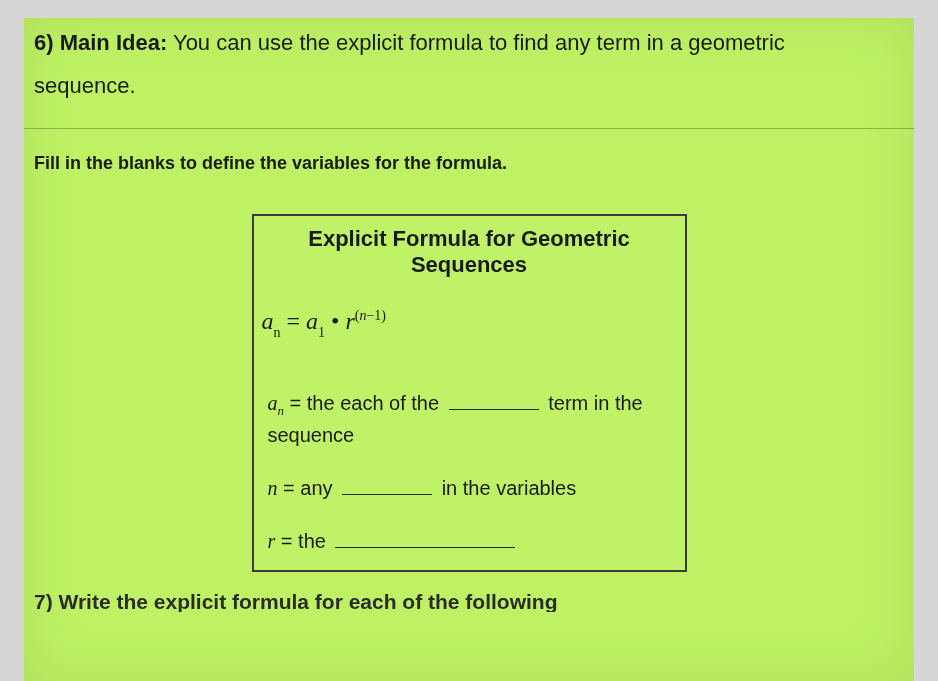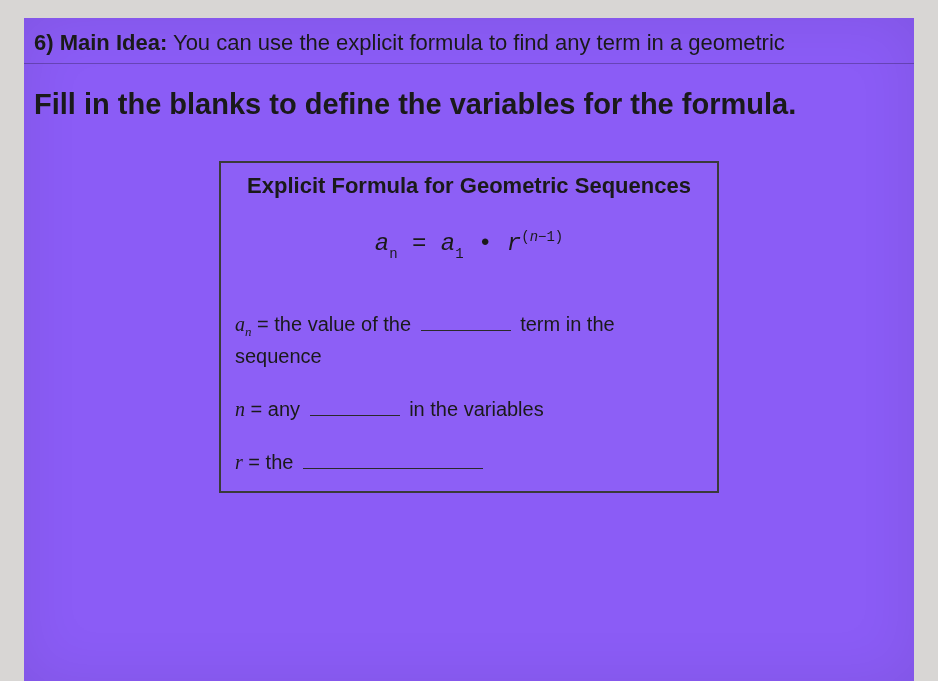--- a/index.html
+++ b/index.html
@@ -11,21 +11,21 @@
       width: 938px;
       height: 681px;
       background: #d8d6d4;
       font-family: Arial, Helvetica, sans-serif;
       color: #1a1a1a;
       padding: 18px 24px 0 24px;
       position: relative;
       overflow: hidden;
     }
     .page {
-      background: #8b5cf6;
+      background: #bef264;
       padding: 8px 10px 0 10px;
       min-height: 100%;
       box-shadow: inset 0 0 60px rgba(0,0,0,0.08);
     }
     .question-heading {
       font-size: 22px;
       line-height: 1.5;
       margin-bottom: 4px;
     }
     .question-heading .num {
@@ -42,43 +42,43 @@
       font-weight: 400;
       margin-top: 10px;
       margin-bottom: 26px;
     }
     hr.sep {
       border: none;
       border-top: 1px solid rgba(0,0,0,0.25);
       margin: 0 -10px 24px -10px;
     }
     .instruction {
-      font-size: 29px;
+      font-size: 18px;
       font-weight: 700;
       margin-bottom: 40px;
     }
     .formula-wrap {
       display: flex;
       justify-content: center;
     }
     .formula-box {
       border: 2px solid #3a3a3a;
-      width: 500px;
+      width: 435px;
       padding: 0;
       background: rgba(255,255,255,0.02);
     }
     .formula-title {
       text-align: center;
       font-weight: 700;
       font-size: 22px;
       padding: 10px 8px 4px 8px;
     }
     .formula-eq {
-      text-align: center;
-      font-family: Liberation Mono, monospace;
+      text-align: left;
+      font-family: Liberation Serif, serif;
       font-size: 24px;
       padding: 26px 8px 10px 8px;
     }
     .formula-eq .it { font-style: italic; }
     .formula-eq sub { font-size: 14px; font-style: normal; position: relative; top: 2px; }
     .formula-eq sup { font-size: 14px; font-style: normal; }
     .defs {
       padding: 40px 14px 10px 14px;
     }
     .def-row {
@@ -118,45 +118,47 @@
   </style>
 </head>
 <body>
 
 <div class="page">
 
   <div class="question-heading">
     <span class="num">6)</span>
     <span class="label">Main Idea:</span>
     <span class="body">You can use the explicit formula to find any term in a geometric</span>
+    <span class="tail">sequence.</span>
   </div>
 
   <hr class="sep">
 
   <div class="instruction">Fill in the blanks to define the variables for the formula.</div>
 
   <div class="formula-wrap">
     <div class="formula-box">
       <div class="formula-title">Explicit Formula for Geometric Sequences</div>
       <div class="formula-eq">
         <span class="it">a</span><sub>n</sub> = <span class="it">a</span><sub>1</sub> • <span class="it">r</span><sup>(<span class="it">n</span>−1)</sup>
       </div>
       <div class="defs">
 
         <div class="def-row">
-          <span class="var">a<sub>n</sub></span><span> = the value of the </span><span class="blank"></span><span> term in the sequence</span>
+          <span class="var">a<sub>n</sub></span><span> = the each of the </span><span class="blank"></span><span> term in the sequence</span>
         </div>
 
 
         <div class="def-row">
           <span class="var">n</span><span> = any </span><span class="blank"></span><span> in the variables</span>
         </div>
 
         <div class="def-row">
           <span class="var">r</span><span> = the </span><span class="blank wide"></span>
         </div>
 
       </div>
     </div>
   </div>
 
+  <div class="next-q">7) Write the explicit formula for each of the following</div>
 
 </div>
 
 </body></html>

